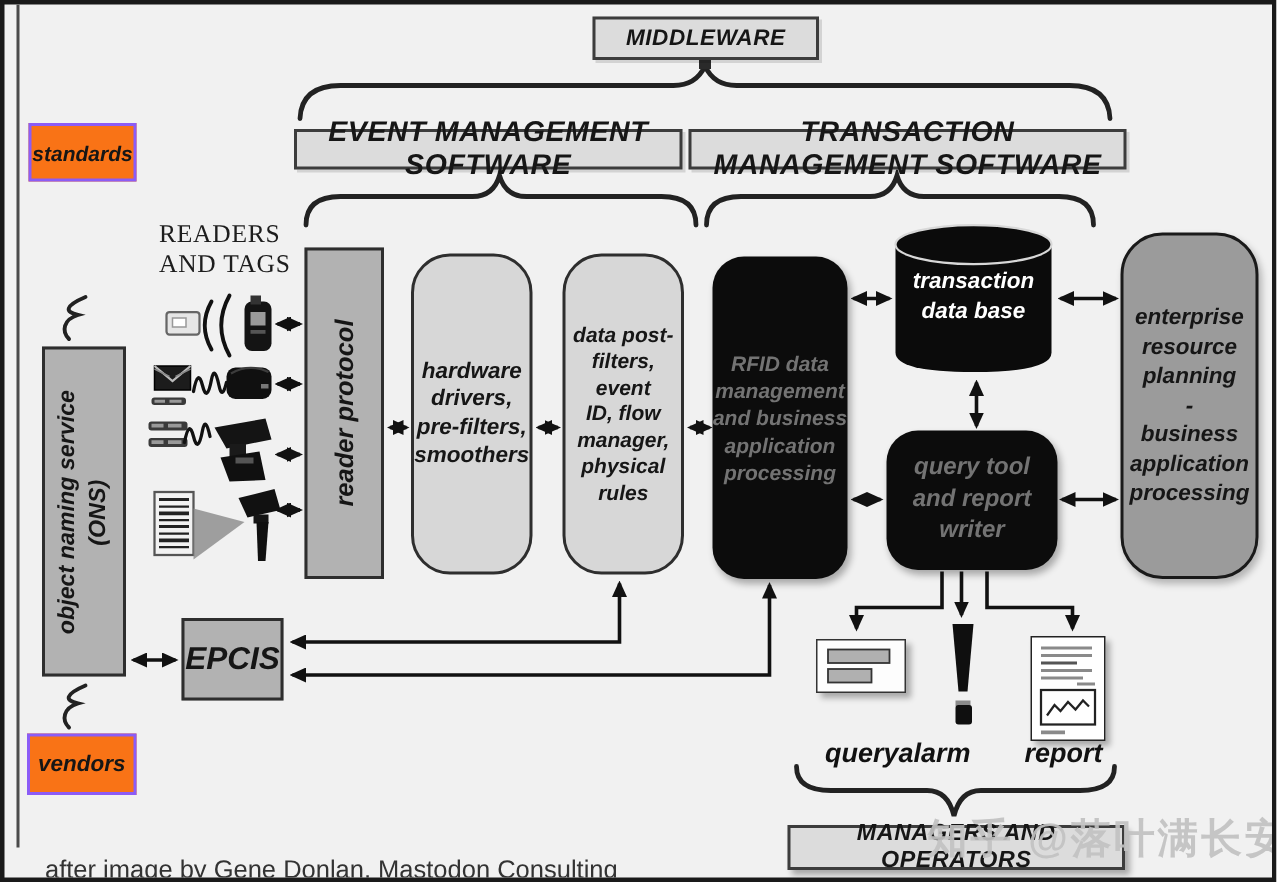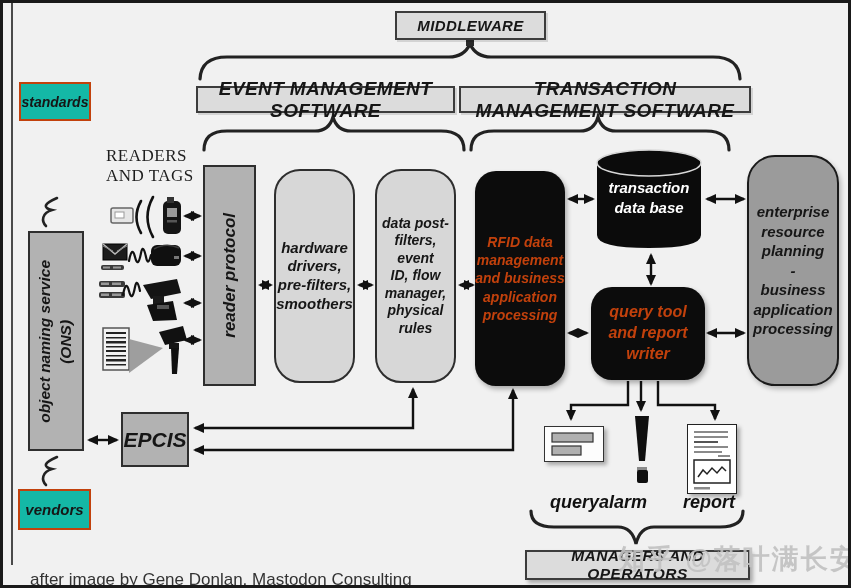--- a/index.html
+++ b/index.html
@@ -4,24 +4,24 @@
 <style>
   html,body { margin:0; padding:0; background:#fff; }
   .canvas {
     position:relative; width:851px; height:588px;
     background:#f1f1f1; border:3px solid #1a1a1a; box-sizing:border-box;
     font-family:"Liberation Sans", sans-serif; overflow:hidden;
   }
   .abs { position:absolute; box-sizing:border-box; }
   .lbl { font-weight:bold; font-style:italic; color:#161616; display:flex; align-items:center; justify-content:center; text-align:center; white-space:pre-line; }
   .hdr  { background:#dcdcdc; border:2px solid #3c3c3c; font-size:19px; letter-spacing:.4px; box-shadow:2px 2px 0 rgba(0,0,0,.12); z-index:3; }
-  .sbox { background:#14b8a6; border:2px solid #c2410c; font-size:14px; z-index:3; }
+  .sbox { background:#f97316; border:2px solid #8b5cf6; font-size:14px; z-index:3; }
   .gbox { background:#b2b2b2; border:2px solid #2e2e2e; z-index:3; }
   .rbox { background:#d7d7d7; border:2px solid #2e2e2e; border-radius:26px; font-size:14.5px; line-height:1.25; z-index:3; }
-  .bbox { background:#0c0c0c; color:#c2410c; border-radius:21px; font-size:14px; line-height:1.3; z-index:3; box-shadow:2px 3px 5px rgba(0,0,0,.3); }
+  .bbox { background:#0c0c0c; color:#737373; border-radius:21px; font-size:14px; line-height:1.3; z-index:3; box-shadow:2px 3px 5px rgba(0,0,0,.3); }
   .erp  { background:#9b9b9b; border:2px solid #1a1a1a; border-radius:28px; font-size:15px; line-height:1.3; z-index:3; box-shadow:2px 3px 5px rgba(0,0,0,.25); }
   .vtext { writing-mode:vertical-rl; transform:rotate(180deg); }
   .serifcaps { font-family:"Liberation Serif", serif; font-size:17px; color:#1d1d1d; white-space:pre-line; line-height:1.15; letter-spacing:.5px; z-index:3; }
   .outlabel { font-weight:bold; font-style:italic; font-size:18px; color:#111; z-index:3; }
   .shadowed { box-shadow:3px 3px 4px rgba(0,0,0,.3); }
   .overlay { position:absolute; left:0; top:0; z-index:2; pointer-events:none; }
   .iconlayer { position:absolute; z-index:3; }
   .ln { stroke:#111; stroke-width:2.4; fill:none; }
   .br { stroke:#222; stroke-width:3.2; fill:none; stroke-linecap:round; }
   .watermark { position:absolute; z-index:10; font-size:27px; letter-spacing:2px; color:rgba(193,193,193,.92); font-weight:bold; white-space:nowrap; }

